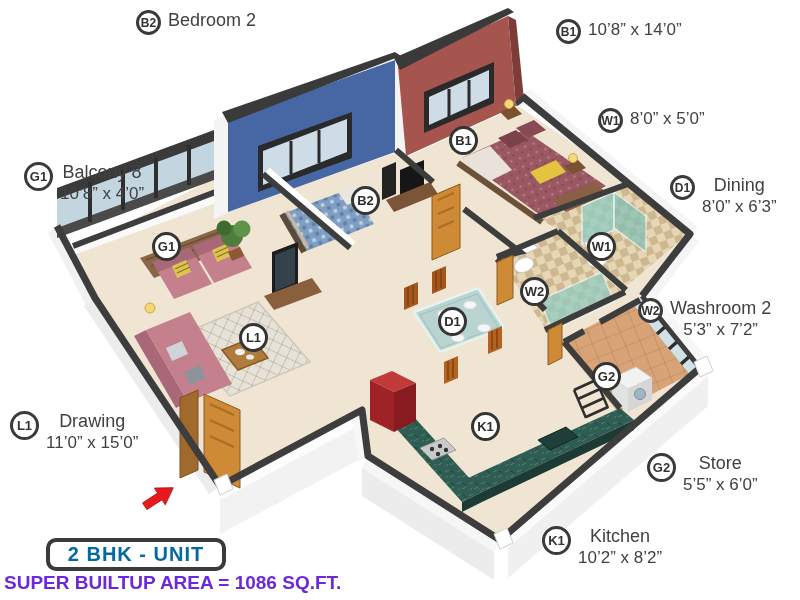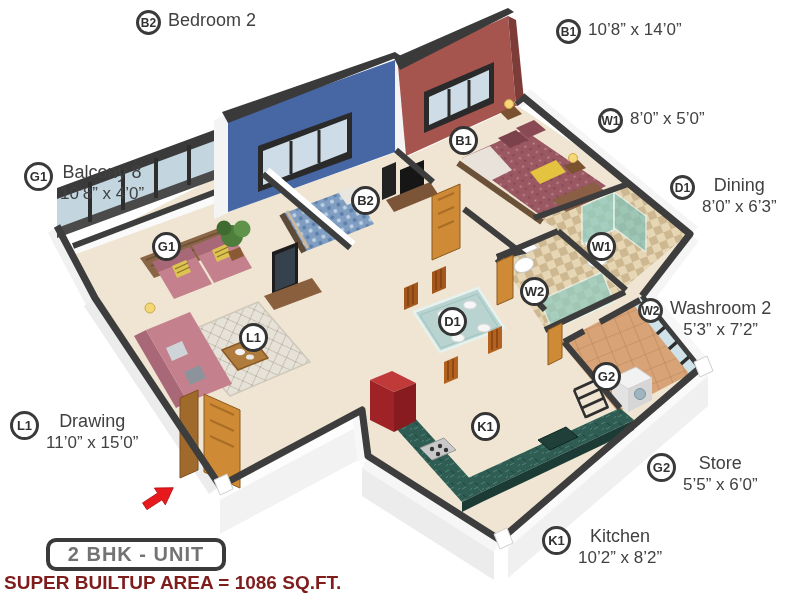--- a/index.html
+++ b/index.html
@@ -21,23 +21,23 @@
   
   .badge{position:absolute;width:29px;height:29px;margin-left:-15px;margin-top:-15px;
          border:3px solid #343434;border-radius:50%;background:#fff;box-sizing:border-box;
          display:flex;align-items:center;justify-content:center;
          font-size:13px;font-weight:bold;color:#2e2e2e;}
 
   
   #unit-box{position:absolute;left:46px;top:538px;width:180px;height:33px;
             border:4px solid #3a3a3a;border-radius:10px;background:#fff;box-sizing:border-box;
             display:flex;align-items:center;justify-content:center;
-            font-size:20px;font-weight:bold;color:#737373;letter-spacing:1px;}
+            font-size:20px;font-weight:bold;color:#0369a1;letter-spacing:1px;}
   #area-text{position:absolute;left:4px;top:572px;font-size:19px;font-weight:bold;
-             color:#7f1d1d;letter-spacing:0px;white-space:nowrap;}
+             color:#6d28d9;letter-spacing:0px;white-space:nowrap;}
 </style>
 </head>
 <body>
 
 <div id="stage">
 
   <svg id="plan-svg" width="800" height="600" viewBox="0 0 800 600">
     <defs>
       <pattern id="tiles" width="16" height="16" patternUnits="userSpaceOnUse" patternTransform="rotate(-22)">
         <rect width="16" height="16" fill="#e6d6b4"></rect>

